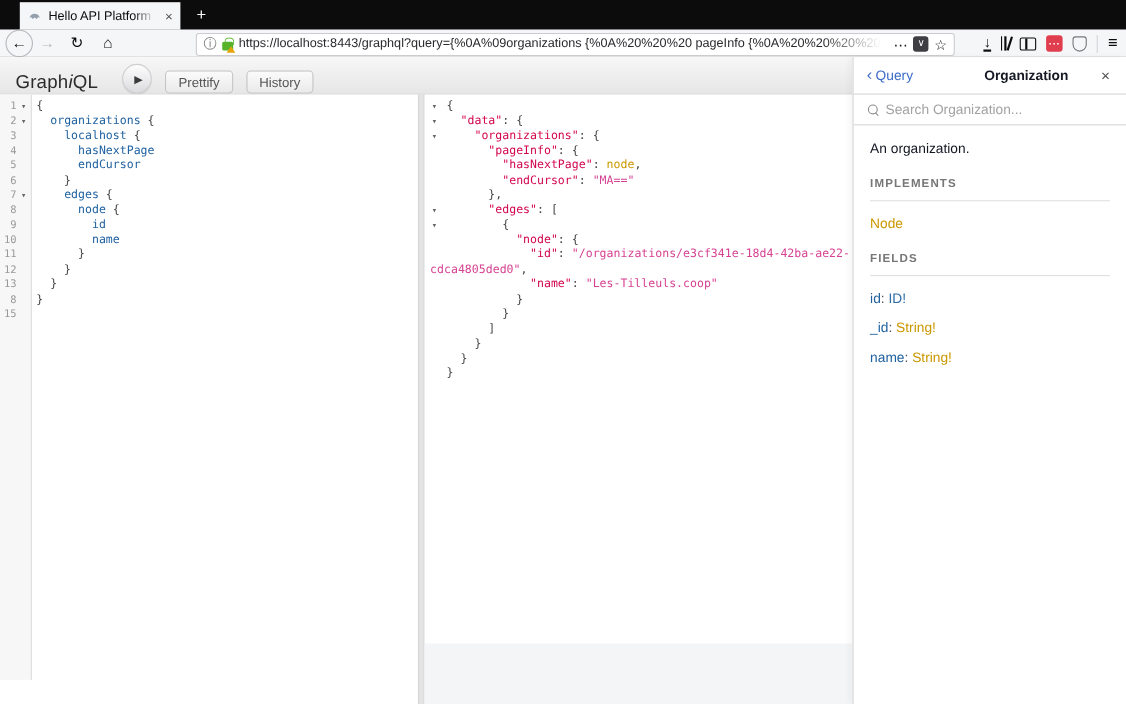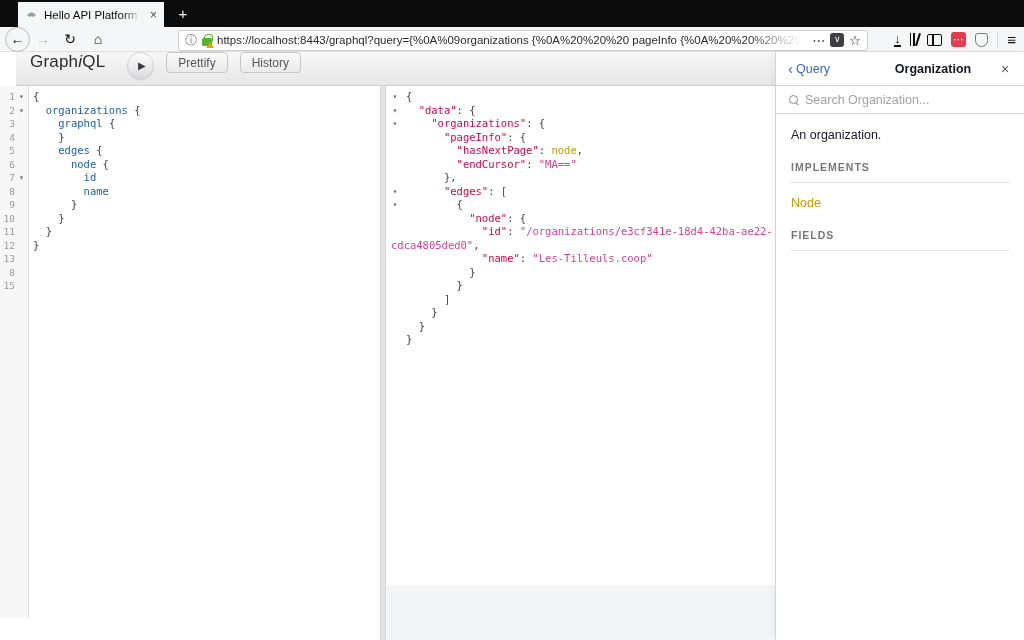--- a/index.html
+++ b/index.html
@@ -47,23 +47,23 @@
   .library i:last-child { transform:rotate(18deg); }
   .sidebar-ic { width:15px; height:12px; border:1.5px solid #0c0c0d; border-radius:2px; position:relative; }
   .sidebar-ic:before { content:""; position:absolute; left:4px; top:0; bottom:0; width:1.5px; background:#0c0c0d; }
   .onepass { width:15px; height:15px; border-radius:3px; background:#e03e4e; color:#fff; font-size:9px;
          display:flex; align-items:center; justify-content:center; letter-spacing:0.5px; font-weight:bold; }
   .shield { width:13px; height:14px; border:1.5px solid #77777c; border-radius:3px 3px 7px 7px; }
   .vsep { width:1px; height:16px; background:#d4d4d8; }
   .burger { font-size:15px; color:#0c0c0d; }
 
   
-  .gql-topbar { position:absolute; left:16px; top:52px; width:775px; height:34px;
+  .gql-topbar { position:absolute; left:0; top:52px; width:775px; height:34px;
          background:linear-gradient(#f7f7f7,#e6e6e6); border-bottom:1px solid #d0d0d0;
-         display:flex; align-items:flex-start; }
+         display:flex; align-items:flex-end; }
   .gql-logo { font-size:17px; color:#2b2b2b; margin-left:14px; letter-spacing:0.2px; }
   .gql-logo em { font-style:italic; }
   .execute { width:27px; height:27px; border-radius:50%; margin-left:22px;
          background:linear-gradient(#fdfdfd,#dcdce0); border:1px solid #cfcfcf;
          display:flex; align-items:center; justify-content:center; box-shadow:0 1px 1px rgba(0,0,0,0.12); }
   .execute span { font-size:10px; color:#3a3a3a; margin-left:2px; }
   .tb-btn { height:21px; padding:0 11px; margin-left:12px; border:1px solid #c6c6c6; border-radius:4px;
          background:linear-gradient(#fbfbfb,#eaeaea); color:#555; font-size:12px;
          display:flex; align-items:center; }
   .tb-btn:first-of-type { margin-left:16px; }
@@ -240,21 +240,23 @@
           <span class="gut-arrow"></span>
         </div>
         <div class="gut-row">
           <span class="gut-num">15</span>
           <span class="gut-arrow"></span>
         </div>
       </div>
     <div class="code-col" id="query-code">
         <div class="code-line"><span class="tok-p">{</span></div>
         <div class="code-line"><span class="tok-p">  </span><span class="tok-prop">organizations</span><span class="tok-p"> {</span></div>
-        <div class="code-line"><span class="tok-p">    </span><span class="tok-prop">graphql</span><span class="tok-p"> {</span></div>
+        <div class="code-line"><span class="tok-p">    </span><span class="tok-prop">localhost</span><span class="tok-p"> {</span></div>
+        <div class="code-line"><span class="tok-p">      </span><span class="tok-prop">hasNextPage</span></div>
+        <div class="code-line"><span class="tok-p">      </span><span class="tok-prop">endCursor</span></div>
         <div class="code-line"><span class="tok-p">    }</span></div>
         <div class="code-line"><span class="tok-p">    </span><span class="tok-prop">edges</span><span class="tok-p"> {</span></div>
         <div class="code-line"><span class="tok-p">      </span><span class="tok-prop">node</span><span class="tok-p"> {</span></div>
         <div class="code-line"><span class="tok-p">        </span><span class="tok-prop">id</span></div>
         <div class="code-line"><span class="tok-p">        </span><span class="tok-prop">name</span></div>
         <div class="code-line"><span class="tok-p">      }</span></div>
         <div class="code-line"><span class="tok-p">    }</span></div>
         <div class="code-line"><span class="tok-p">  }</span></div>
         <div class="code-line"><span class="tok-p">}</span></div>
         <div class="code-line"></div>
@@ -309,16 +311,21 @@
       <span class="search-glass"></span>
       <input placeholder="Search Organization..." style="">
     </div>
     <div class="doc-body">
       <div class="doc-desc">An organization.</div>
       <div class="doc-cat">IMPLEMENTS</div>
       <div id="doc-implements">
           <div class="doc-item"><span class="type-link">Node</span></div>
         </div>
       <div class="doc-cat">FIELDS</div>
+      <div id="doc-fields">
+          <div class="doc-item"><span class="field-name">id</span><span class="field-colon">: </span><span style="color: rgb(45, 109, 168);">ID!</span></div>
+          <div class="doc-item"><span class="field-name">_id</span><span class="field-colon">: </span><span style="color: rgb(202, 152, 0);">String!</span></div>
+          <div class="doc-item"><span class="field-name">name</span><span class="field-colon">: </span><span style="color: rgb(202, 152, 0);">String!</span></div>
+        </div>
     </div>
   </div>
 
 </div>
 
 </body></html>

